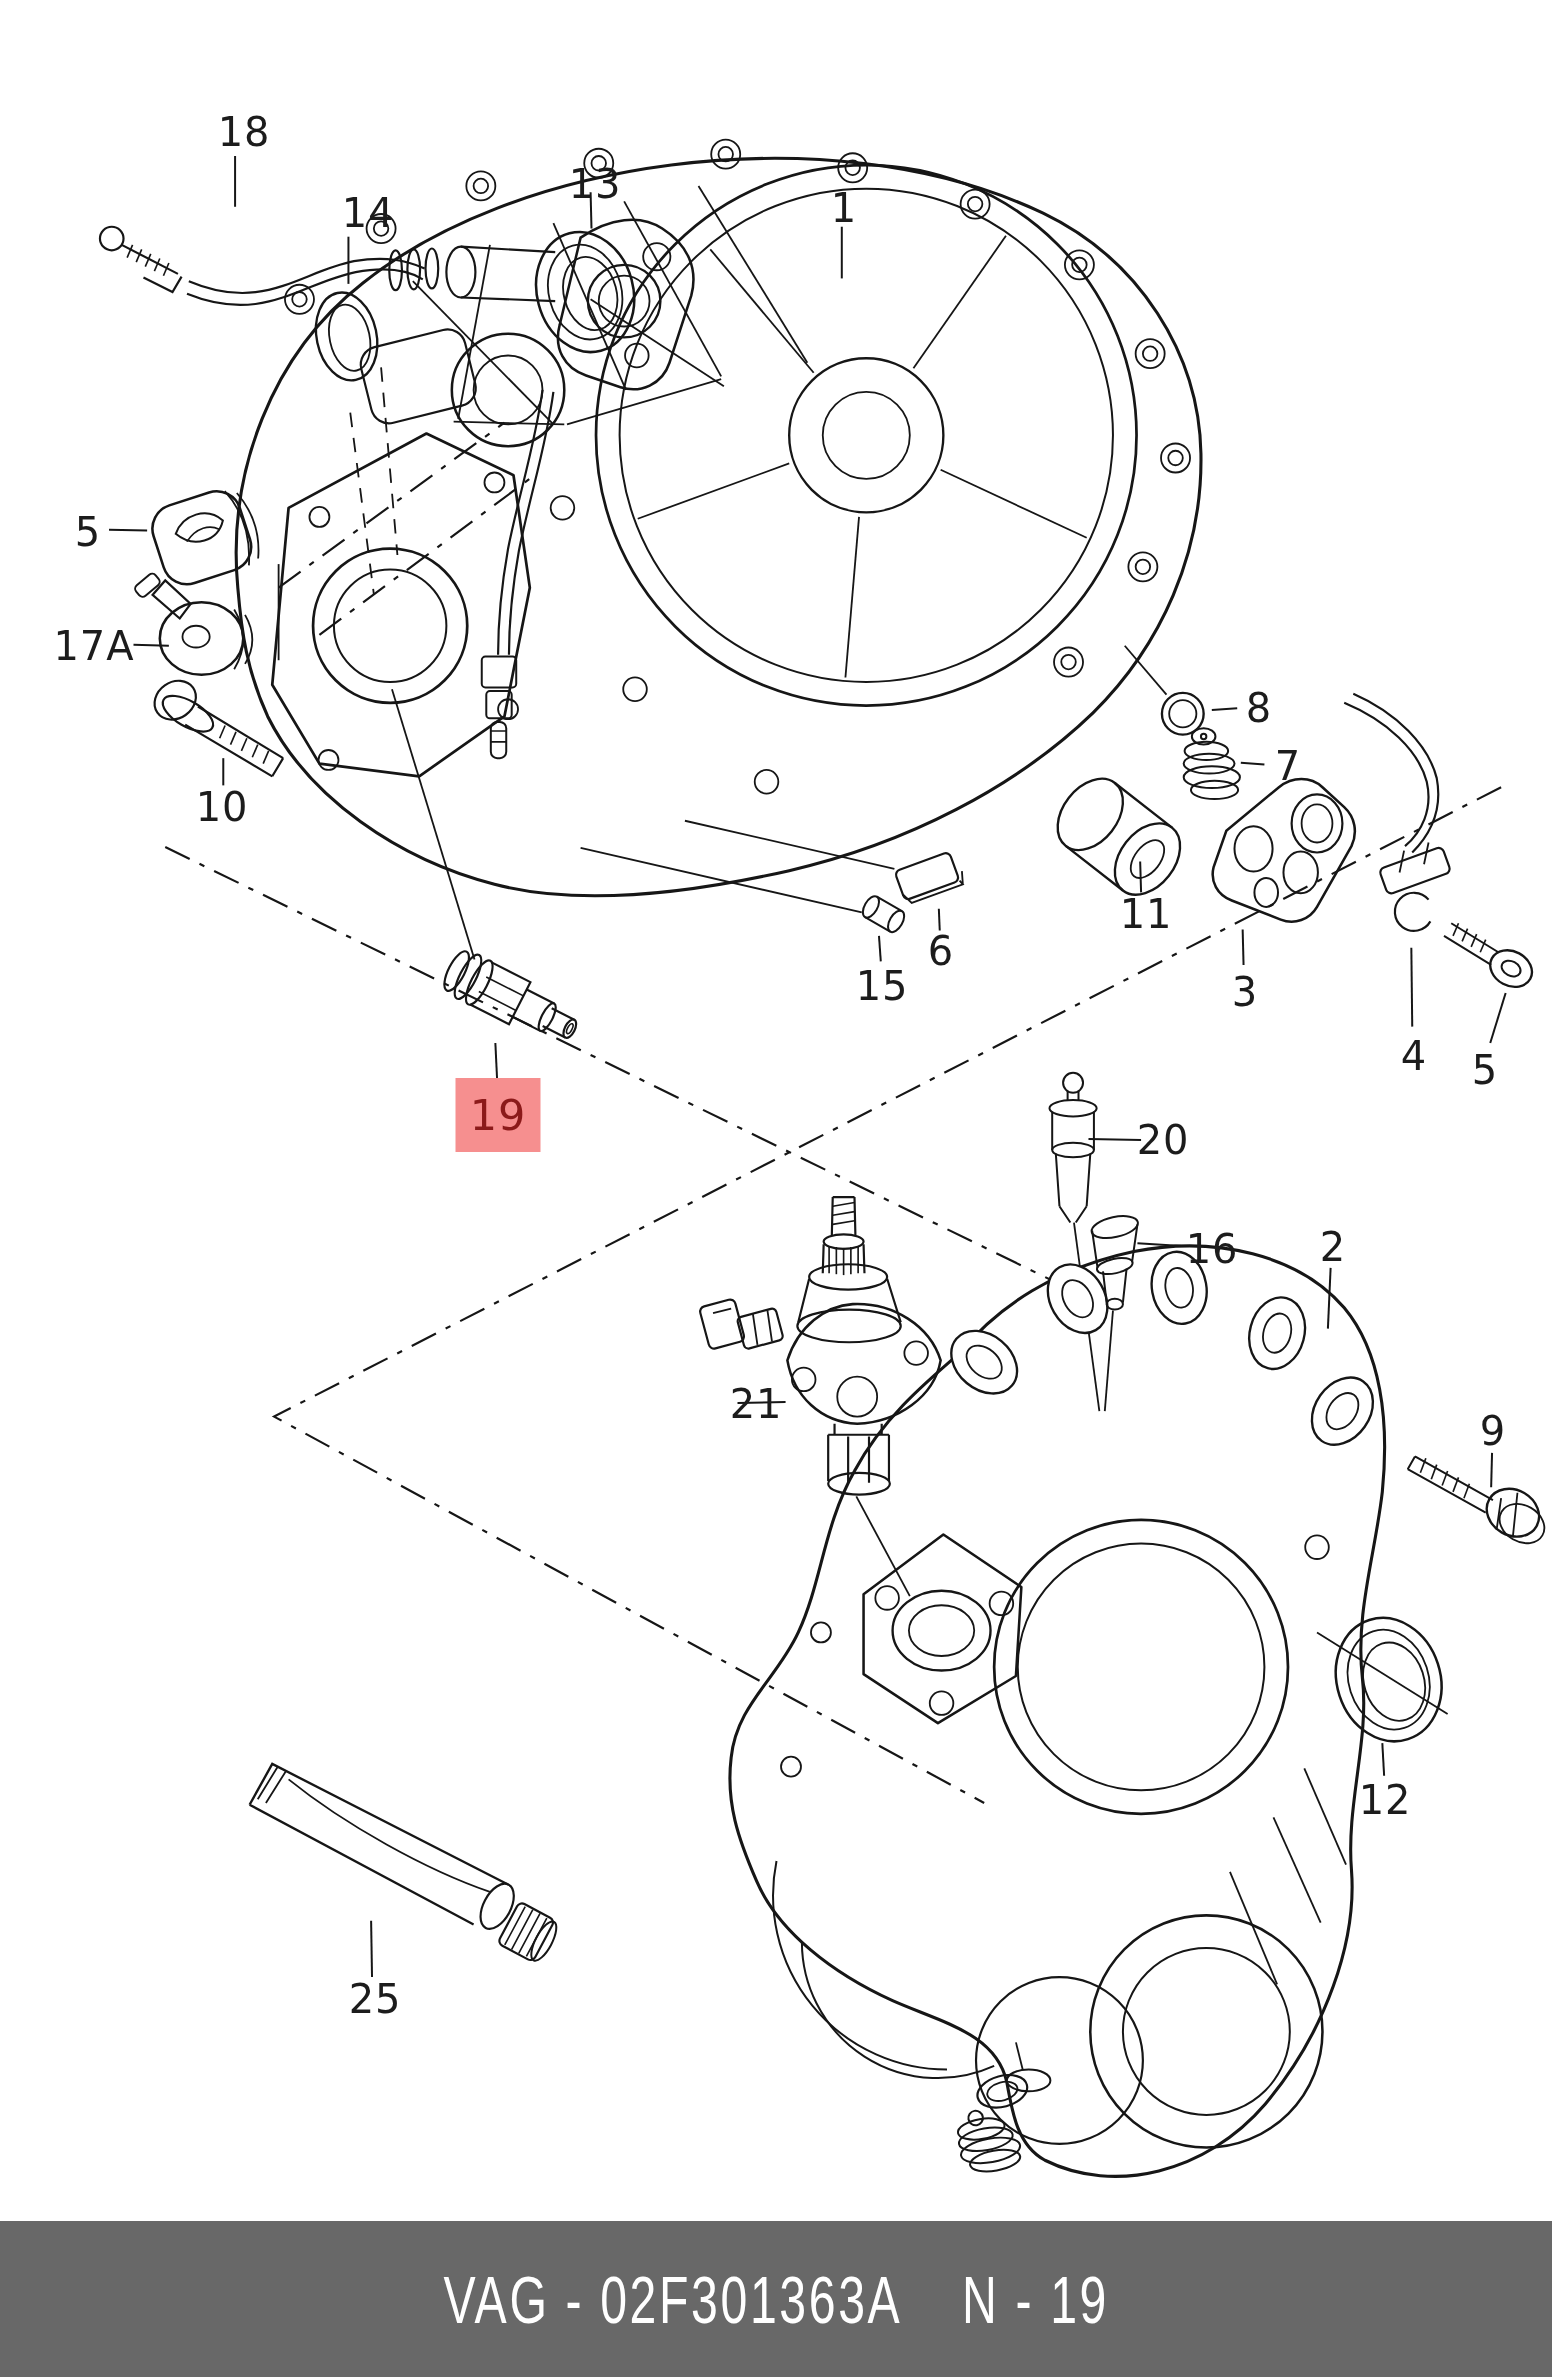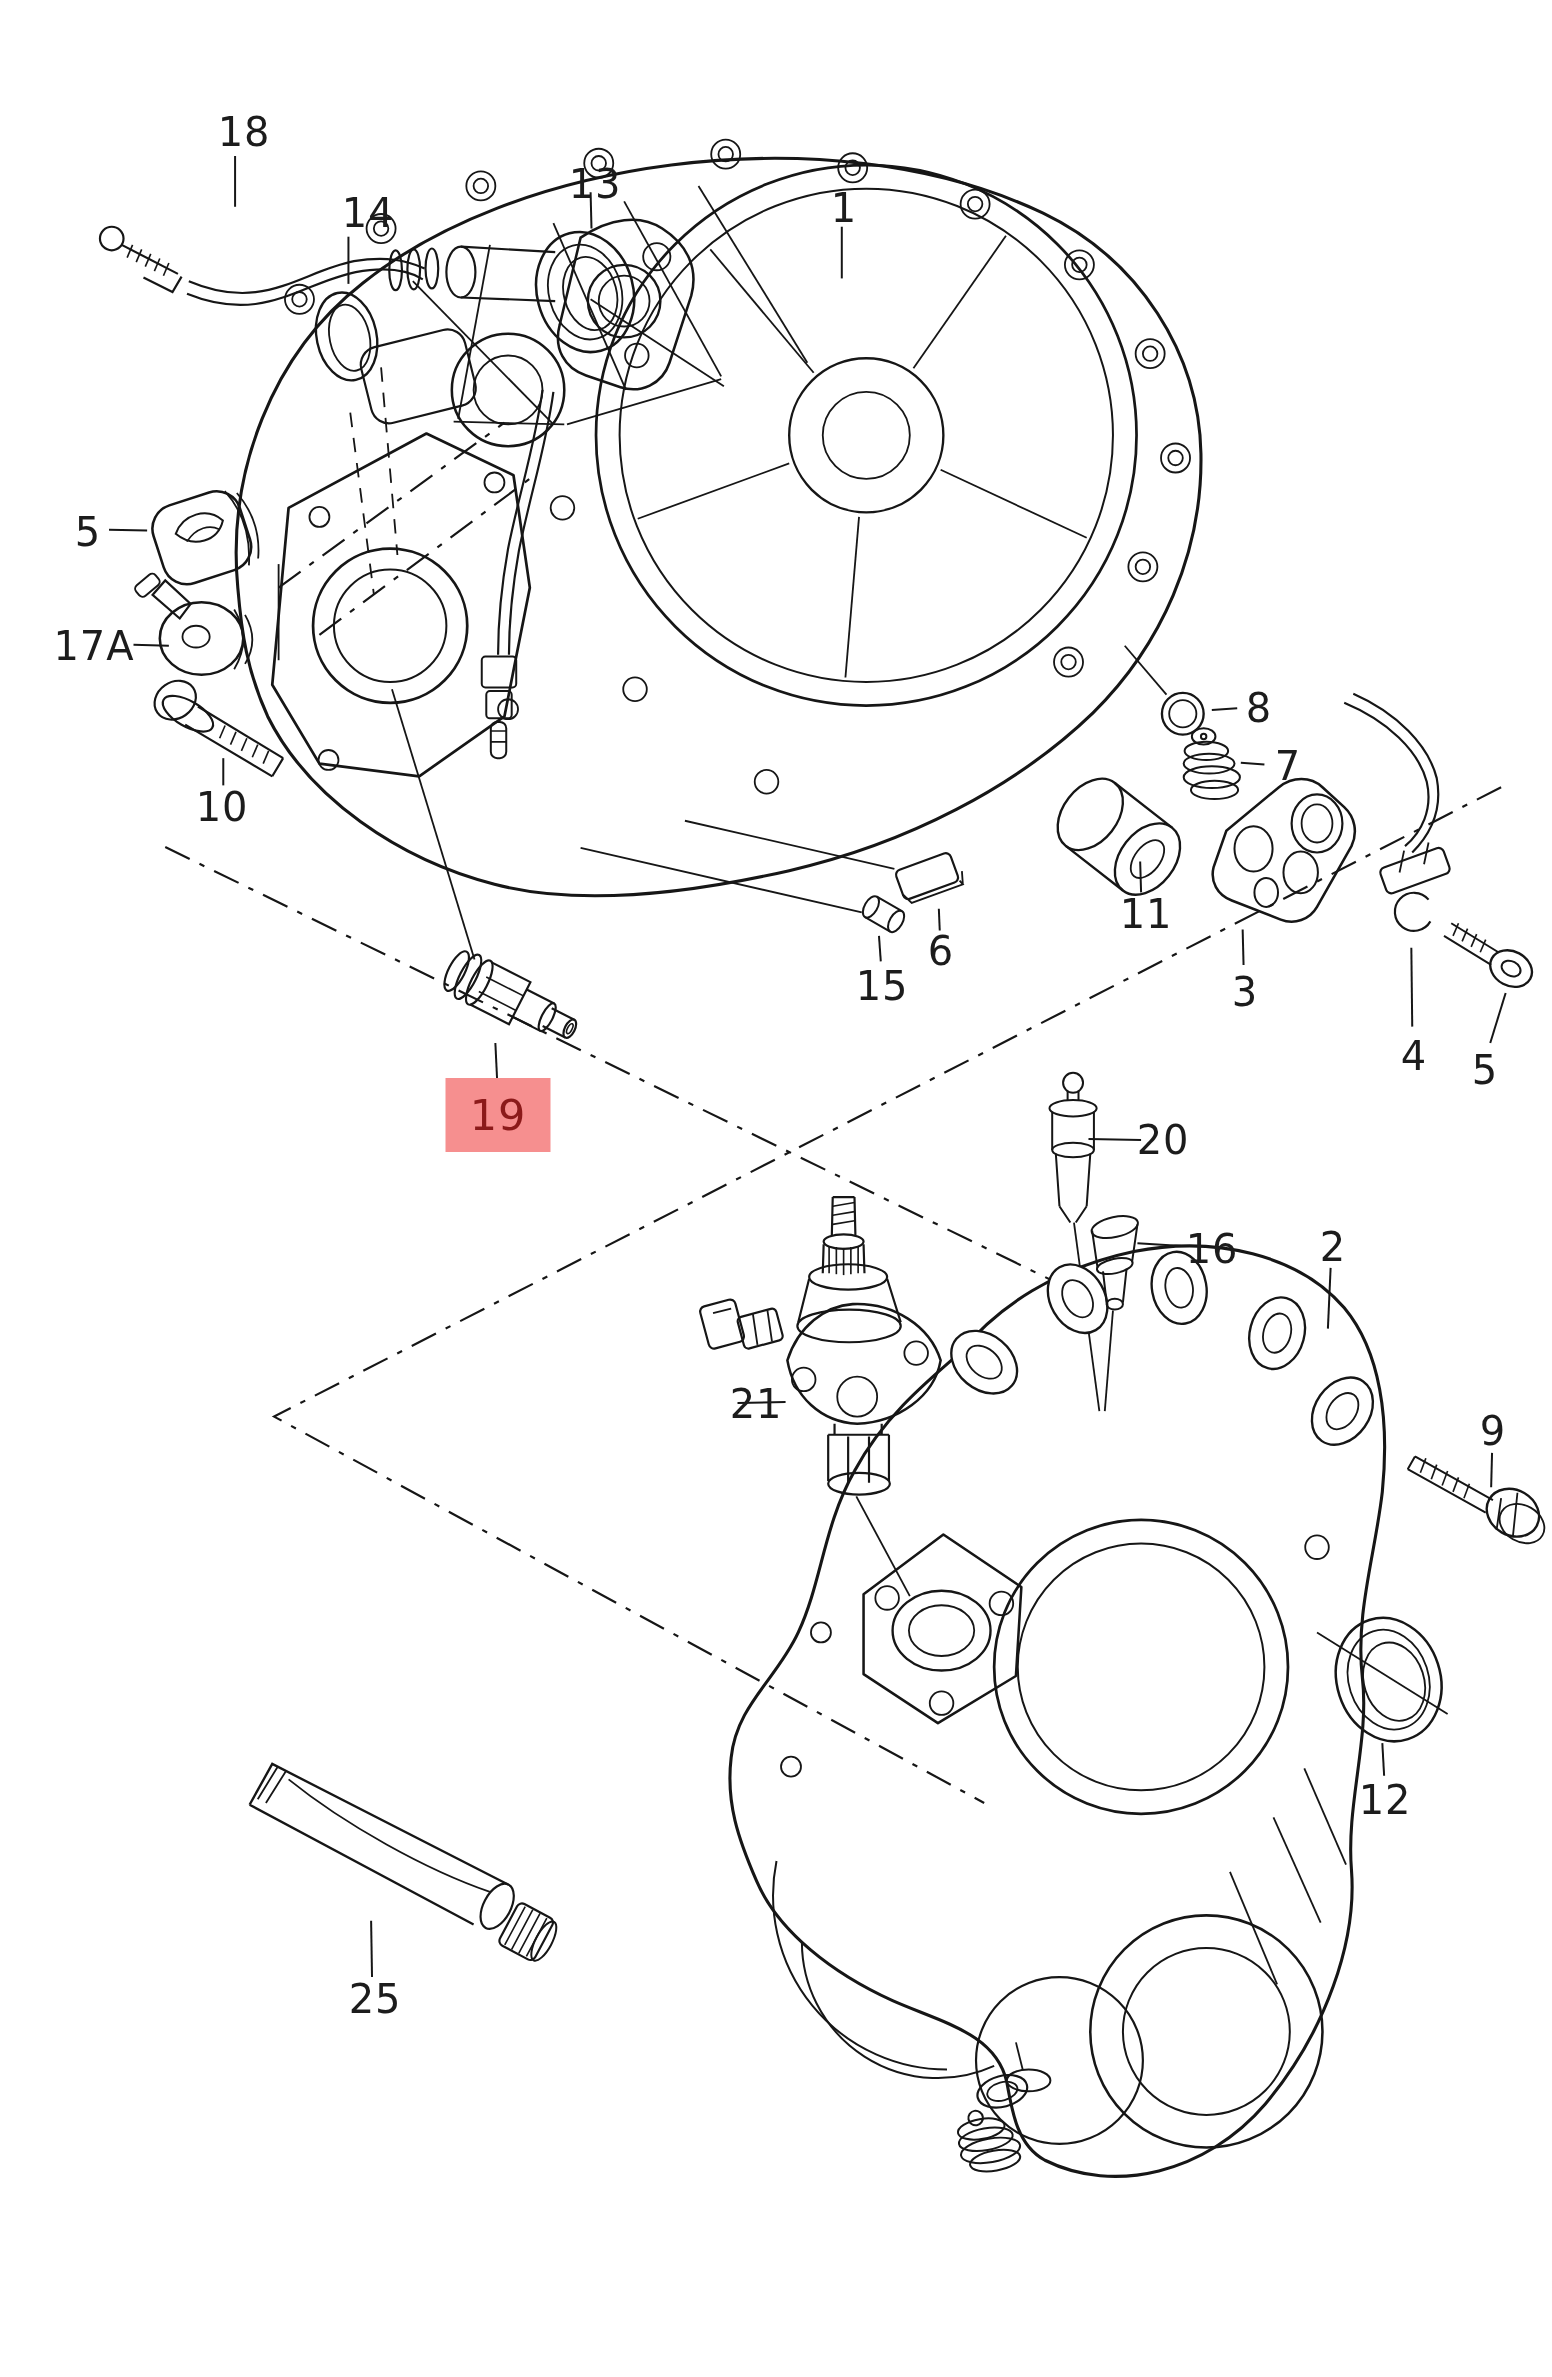--- a/index.html
+++ b/index.html
@@ -2,21 +2,21 @@
 <html style="font-size:14.5px"><head>
 <meta charset="utf-8">
 <style>
   html,body{margin:0;padding:0;background:#fff;}
   #stage{position:relative;width:1553px;height:2377px;background:#fff;overflow:hidden;
          font-family:"DejaVu Sans",sans-serif;}
   #drawing{position:absolute;left:0;top:0;}
   #labels-layer{position:absolute;left:0;top:0;width:100%;height:100%;pointer-events:none;}
   .callout{position:absolute;transform:translate(-50%,-50%);font-size:40px;line-height:1;
            color:#1c1c1c;letter-spacing:0.9px;white-space:nowrap;pointer-events:auto;}
-  .callout.highlighted{width:105px;height:74px;display:flex;align-items:center;justify-content:center;
+  .callout.highlighted{width:85px;height:74px;display:flex;align-items:center;justify-content:center;
            font-size:43px;}
   #footer-bar{position:absolute;left:0;top:2221px;width:1553px;height:157px;
            display:flex;align-items:center;justify-content:center;}
   #footer-row{display:flex;gap:83px;transform:scaleX(0.72);transform-origin:center;
            font-size:67px;letter-spacing:3.6px;font-weight:400;white-space:nowrap;}
 </style>
 </head>
 <body>
 
 <div id="stage">
@@ -449,15 +449,21 @@
       <div class="callout" style="left: 1212px; top: 1249px;">16</div>
       <div class="callout" style="left: 88px; top: 532px;">5</div>
       <div class="callout" style="left: 94px; top: 646px;">17A</div>
       <div class="callout" style="left: 244px; top: 132px;">18</div>
       <div class="callout highlighted" style="left: 498px; top: 1115px; background: rgb(246, 143, 143); color: rgb(139, 26, 26);">19</div>
       <div class="callout" style="left: 1163px; top: 1140px;">20</div>
       <div class="callout" style="left: 756px; top: 1404px;">21</div>
       <div class="callout" style="left: 375px; top: 1999px;">25</div>
     </div>
 
+  <div id="footer-bar" style="background: rgb(104, 104, 104);">
+    <div id="footer-row" style="color: rgb(255, 255, 255); font-family: &quot;Liberation Sans&quot;, sans-serif;">
+      <span>VAG - 02F301363A</span>
+      <span>N - 19</span>
+    </div>
+  </div>
 
 </div>
 
 
 </body></html>

